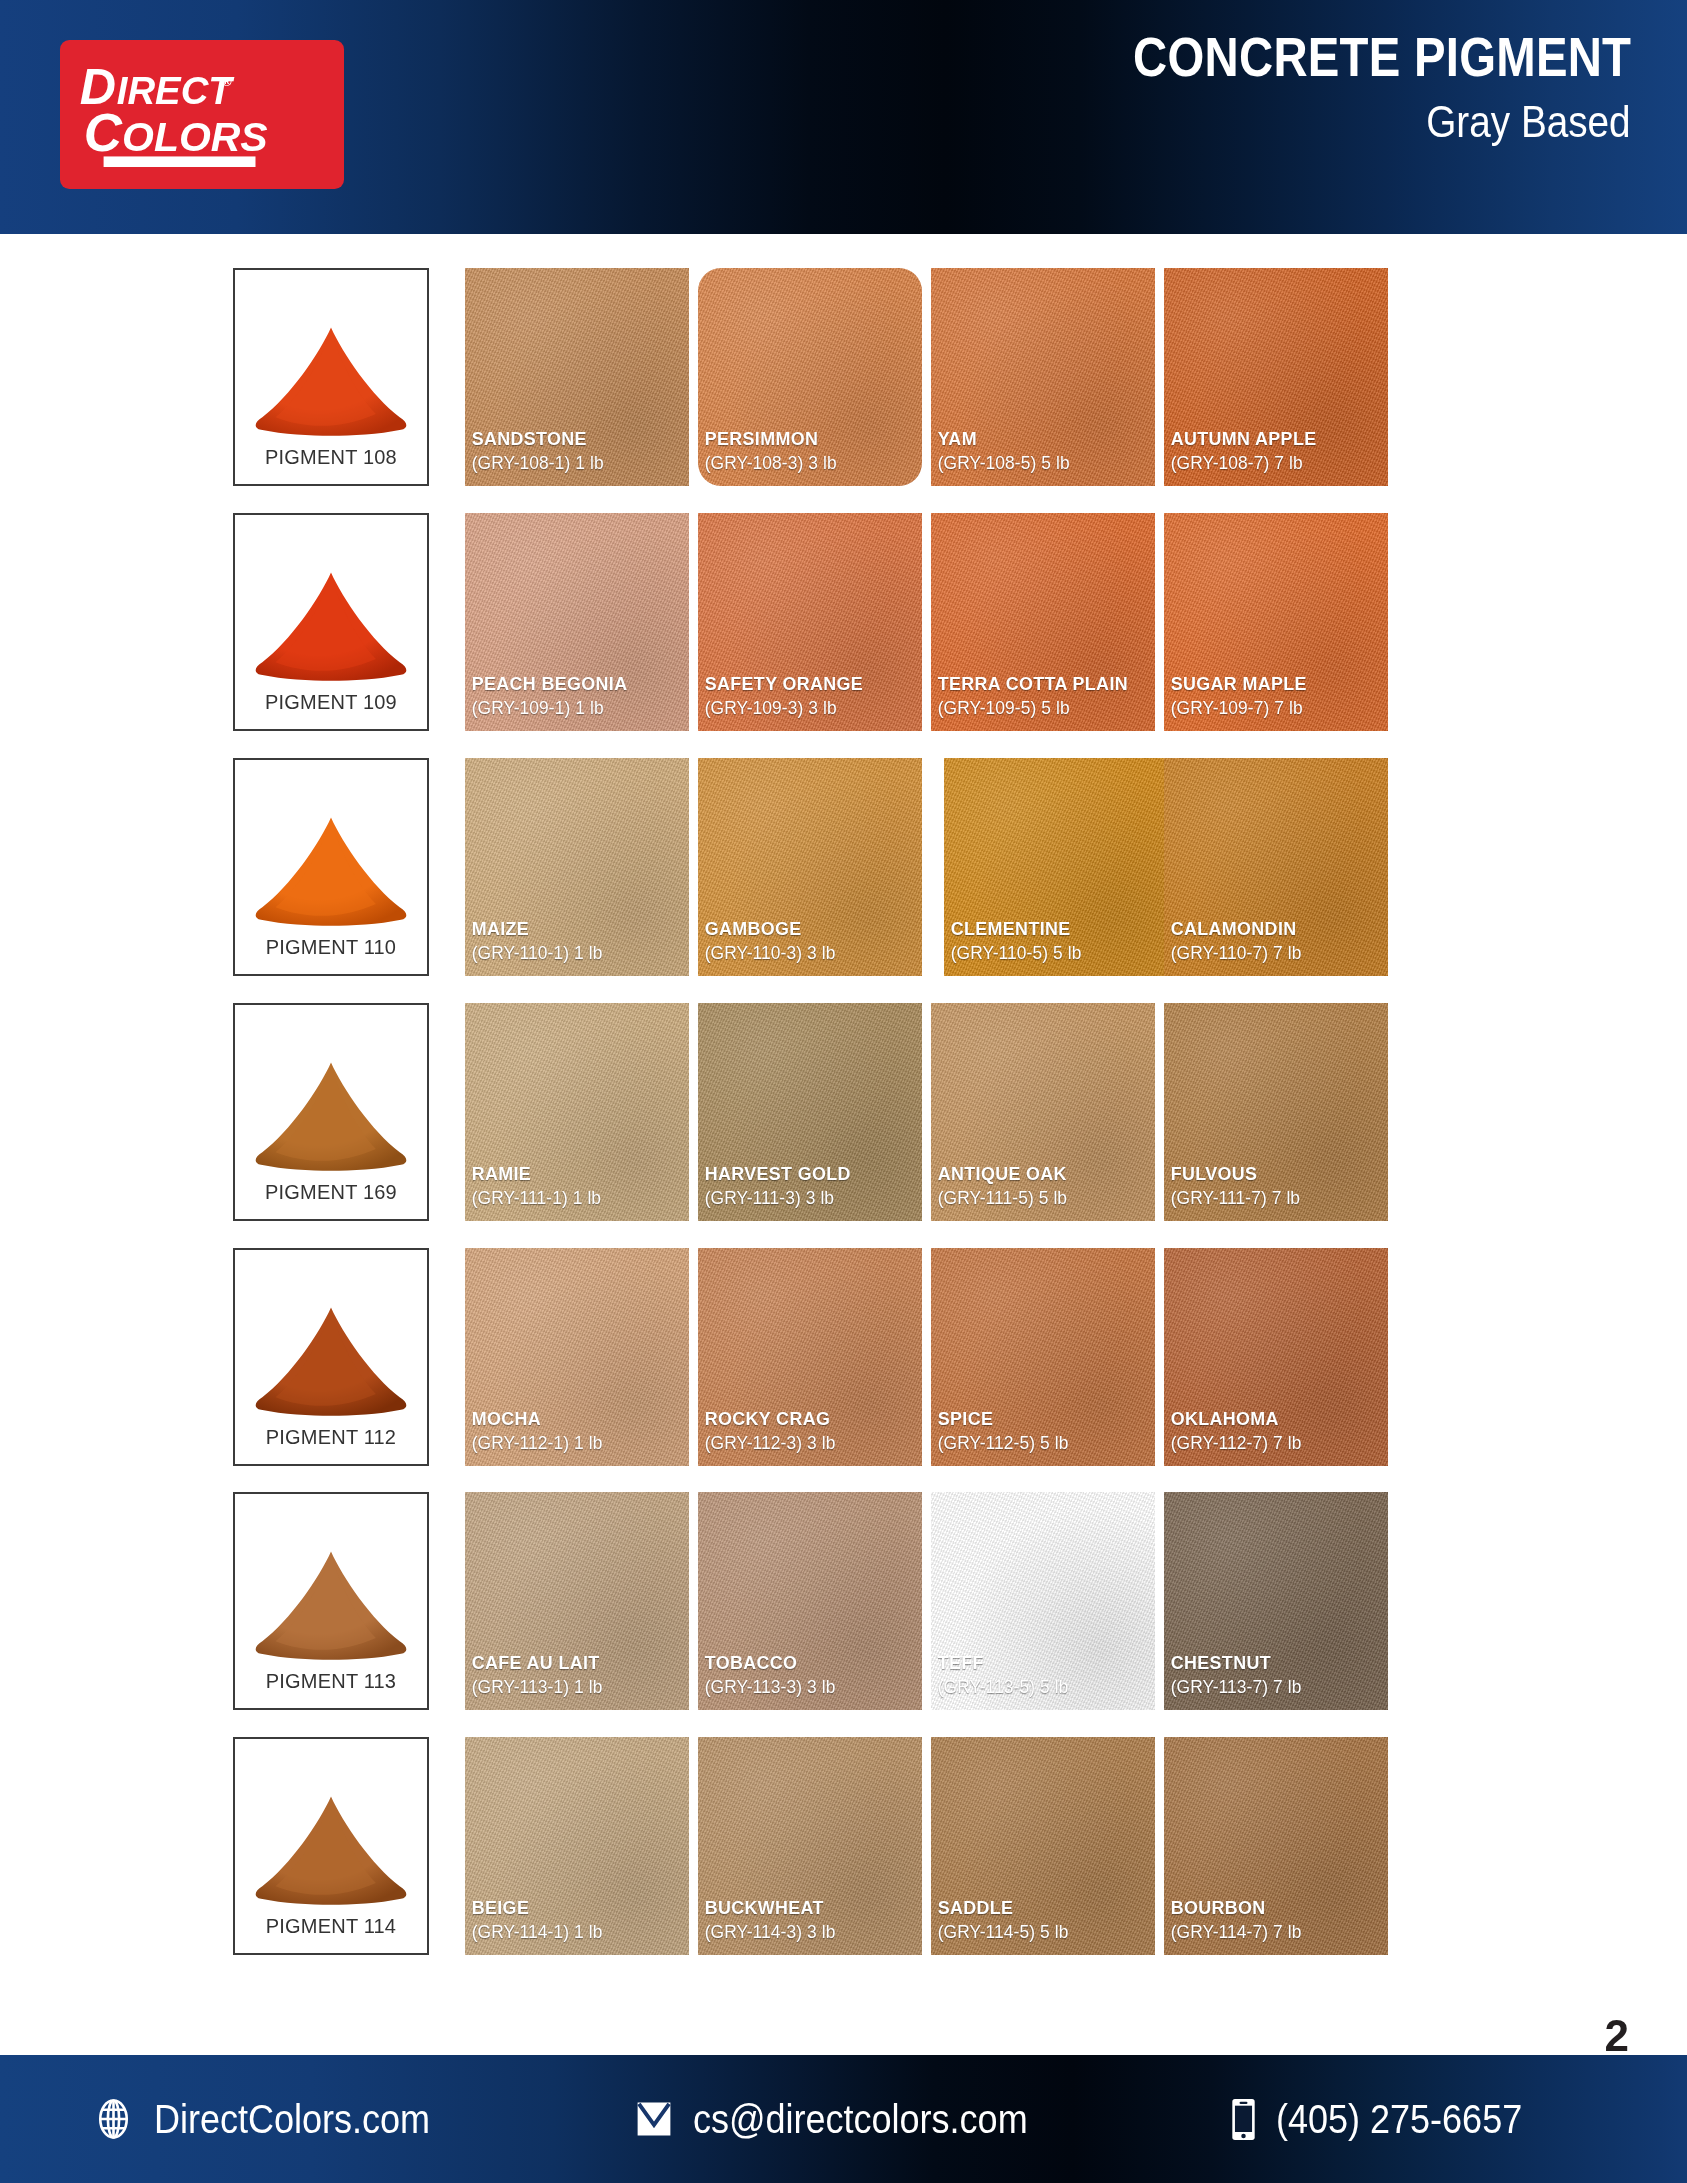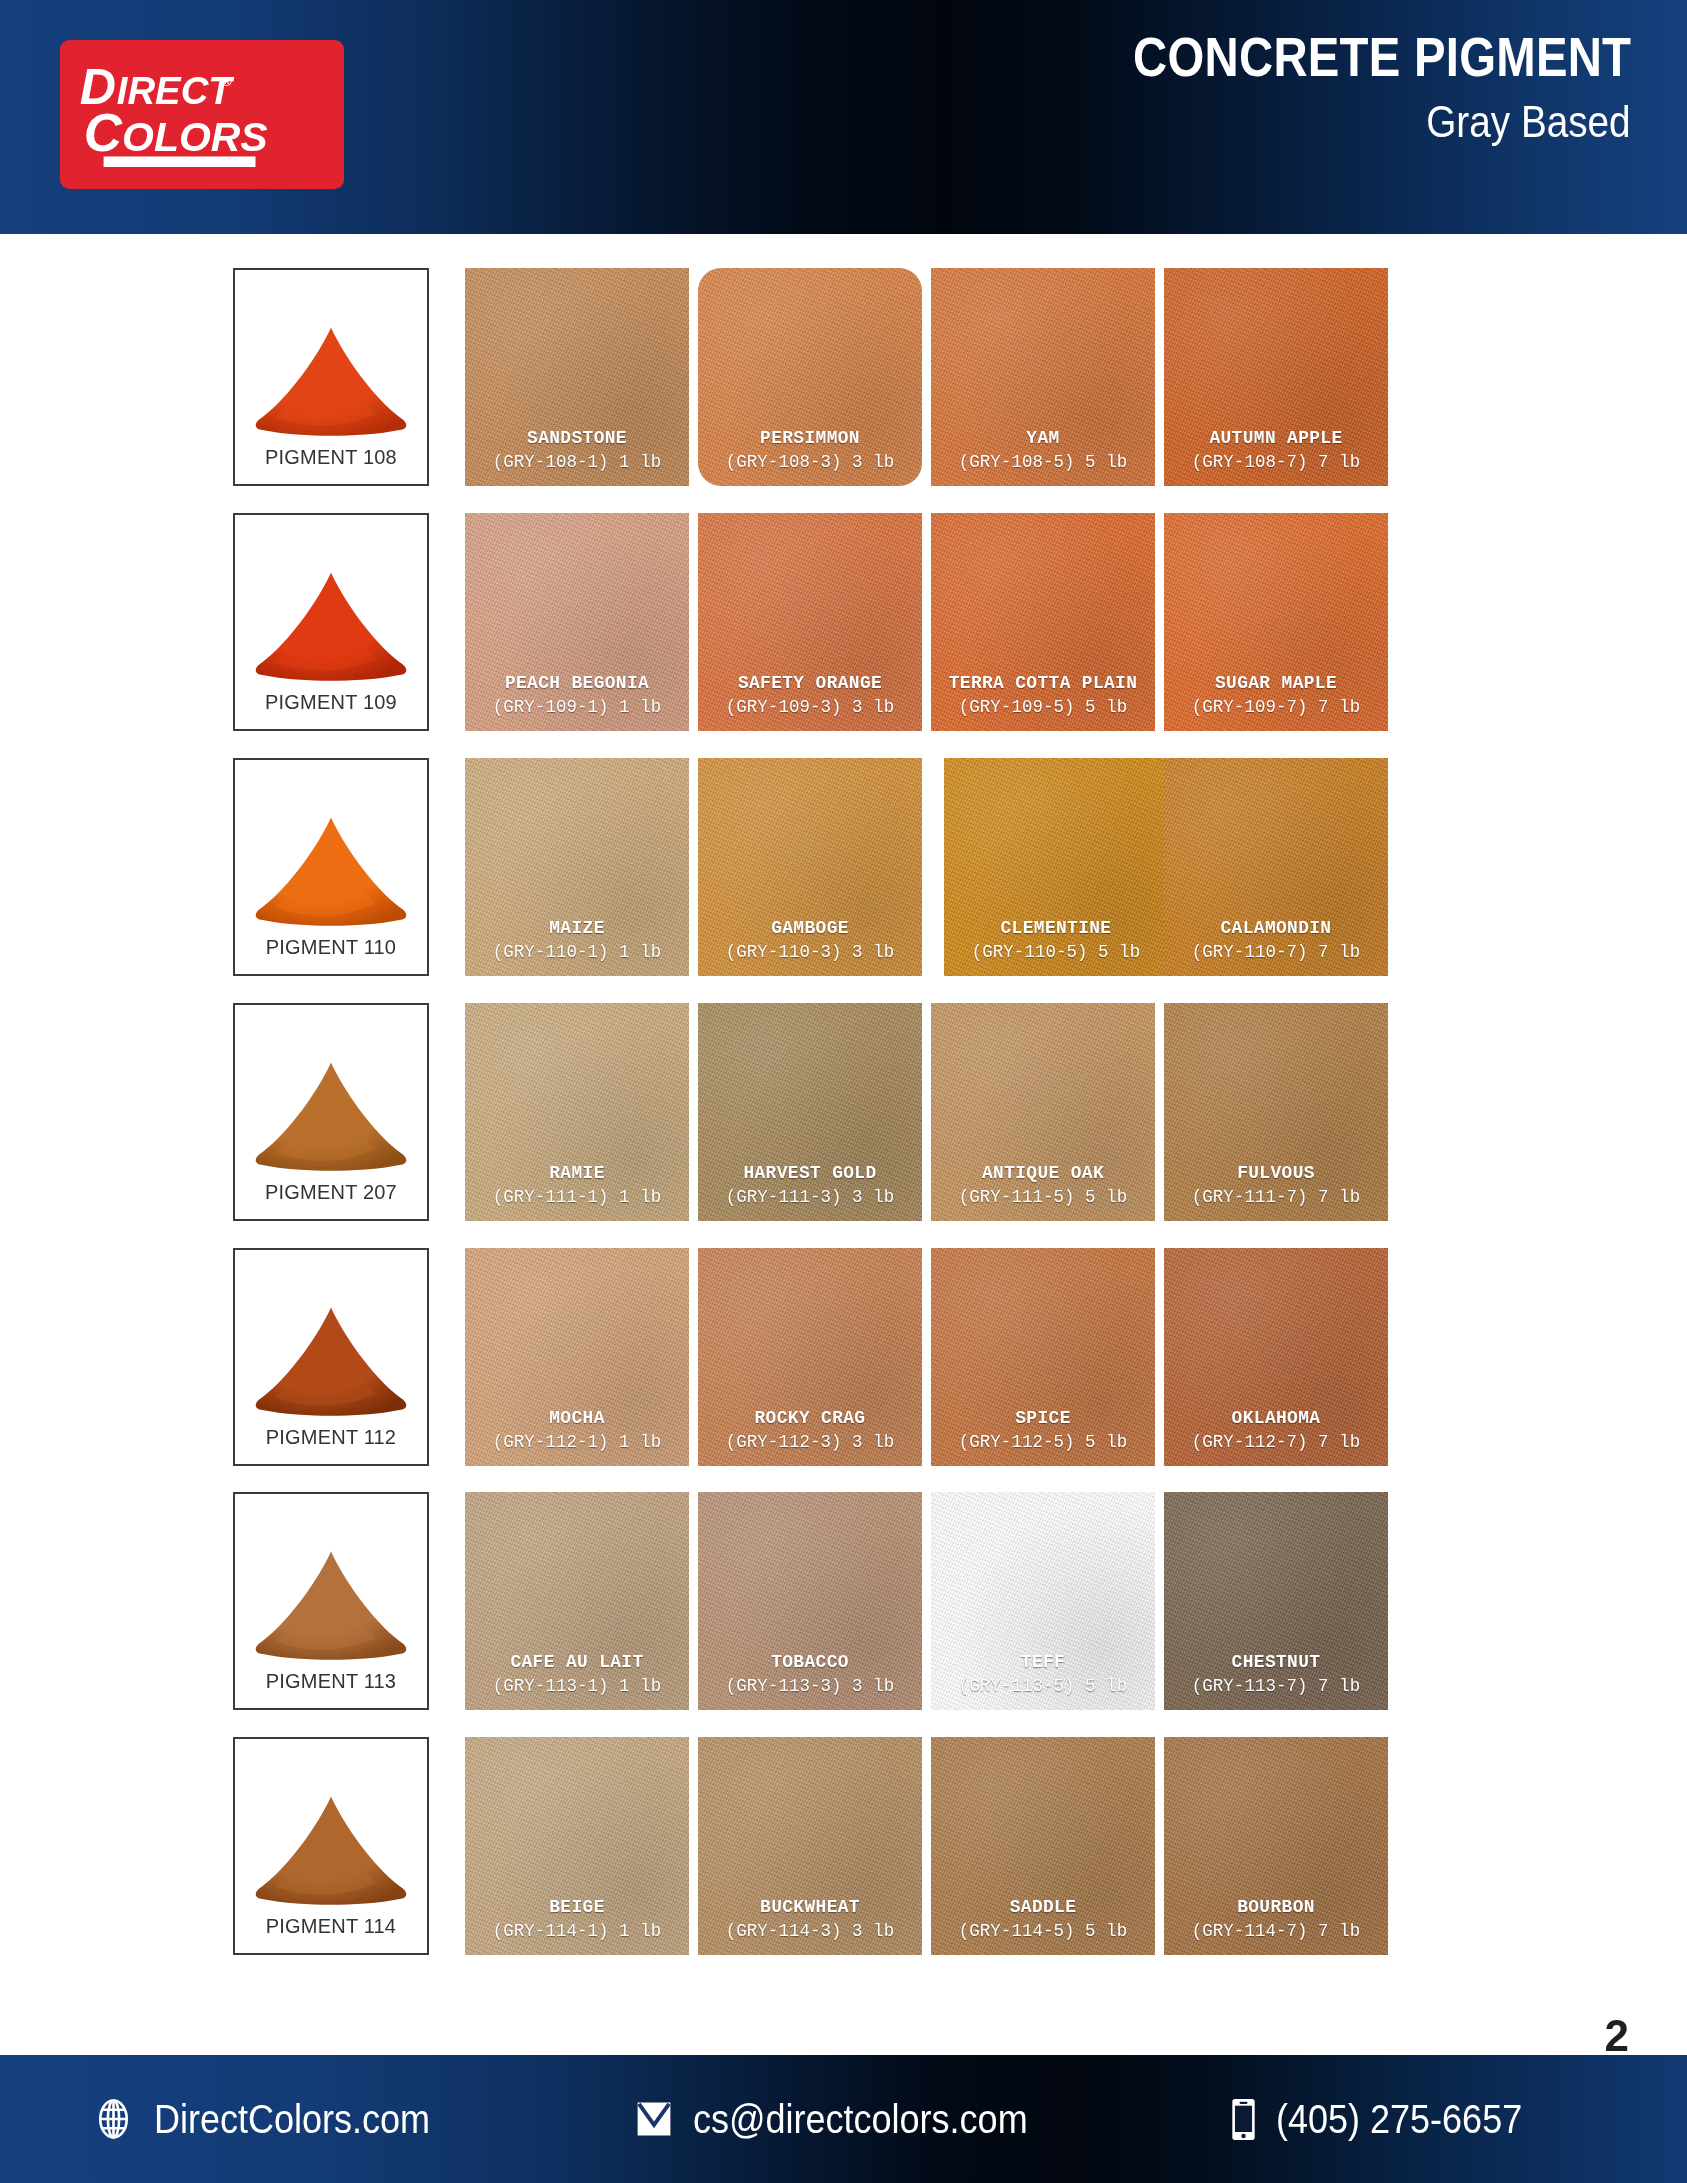--- a/index.html
+++ b/index.html
@@ -81,23 +81,23 @@
   
   .sw{
     position:absolute;top:0;width:224px;height:218px;
     overflow:hidden;
   }
   .sw-tex{
     position:absolute;left:0;top:0;width:100%;height:100%;
   }
   .sw-txt{
     position:absolute;left:0;right:0;bottom:12px;
-    text-align:center;color:#ffffff;
+    text-align:left;color:#ffffff;
     text-shadow:0 0.7px 1.3px rgba(0,0,0,.45);
-    font-family:Liberation Mono, monospace;
+    font-family:Liberation Sans, sans-serif;
   }
   .sw-name{
     font-size:19px;font-weight:bold;letter-spacing:0.4px;
     line-height:1.12;
     transform:scaleX(0.94);
   }
   .sw-code{
     font-size:18.5px;font-weight:normal;letter-spacing:0.1px;
     line-height:1.2;margin-top:2.6px;
     transform:scaleX(0.94);
@@ -293,21 +293,21 @@
             <defs>
               <radialGradient id="pg3" cx="42%" cy="28%" r="78%">
                 <stop offset="0%" stop-color="#B8702C"></stop>
                 <stop offset="62%" stop-color="#B8702C"></stop>
                 <stop offset="100%" stop-color="#8E4F16"></stop>
               </radialGradient>
             </defs>
             <path d="M134 14 C152 54 196 118 238 150 C250 157 252 166 240 169 C206 176 166 178 134 178 C102 178 62 176 28 169 C16 166 18 157 30 150 C72 118 116 54 134 14 Z" fill="url(#pg3)"></path>
             <path d="M134 16 C142 52 168 110 202 145 C150 168 96 168 50 150 C94 112 124 54 134 16 Z" fill="#B8702C" opacity="0.55"></path>
           </svg></div>
-        <div class="thumb-label">PIGMENT 207</div>
+        <div class="thumb-label">PIGMENT 169</div>
       </div>
       <div class="sw" style="left: 465px; background: rgb(203, 172, 127);">
         <div class="sw-tex" style="background-image: repeating-linear-gradient(114deg, rgba(255, 255, 255, 0.086) 0px, rgba(255, 255, 255, 0.086) 1.3px, rgba(0, 0, 0, 0.075) 1.3px, rgba(0, 0, 0, 0.075) 2.6px), repeating-linear-gradient(23deg, rgba(255, 255, 255, 0.055) 0px, rgba(255, 255, 255, 0.055) 2px, rgba(0, 0, 0, 0.05) 2px, rgba(0, 0, 0, 0.05) 4px), radial-gradient(circle at 28% 22%, rgba(255, 255, 255, 0.1), rgba(0, 0, 0, 0) 58%), radial-gradient(circle at 76% 72%, rgba(0, 0, 0, 0.1), rgba(0, 0, 0, 0) 62%);"></div>
         <div class="sw-txt">
           <div class="sw-name">RAMIE</div>
           <div class="sw-code">(GRY-111-1) 1 lb</div>
         </div>
       </div>
       <div class="sw" style="left: 698px; background: rgb(169, 139, 92);">
         <div class="sw-tex" style="background-image: repeating-linear-gradient(114deg, rgba(255, 255, 255, 0.086) 0px, rgba(255, 255, 255, 0.086) 1.3px, rgba(0, 0, 0, 0.075) 1.3px, rgba(0, 0, 0, 0.075) 2.6px), repeating-linear-gradient(23deg, rgba(255, 255, 255, 0.055) 0px, rgba(255, 255, 255, 0.055) 2px, rgba(0, 0, 0, 0.05) 2px, rgba(0, 0, 0, 0.05) 4px), radial-gradient(circle at 28% 22%, rgba(255, 255, 255, 0.1), rgba(0, 0, 0, 0) 58%), radial-gradient(circle at 76% 72%, rgba(0, 0, 0, 0.1), rgba(0, 0, 0, 0) 62%);"></div>

